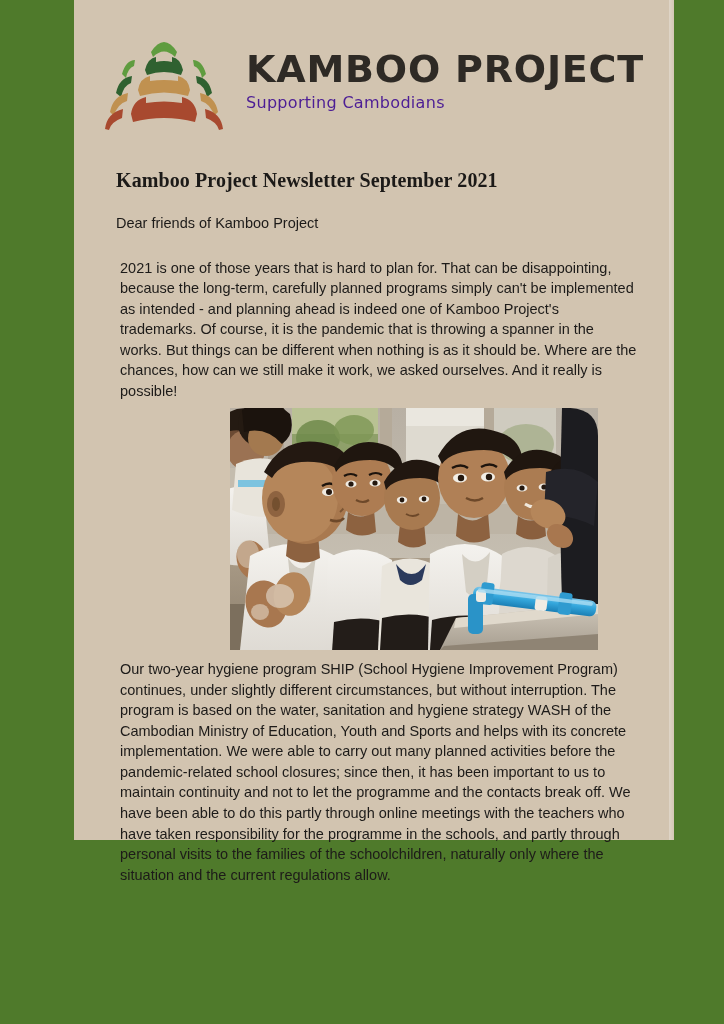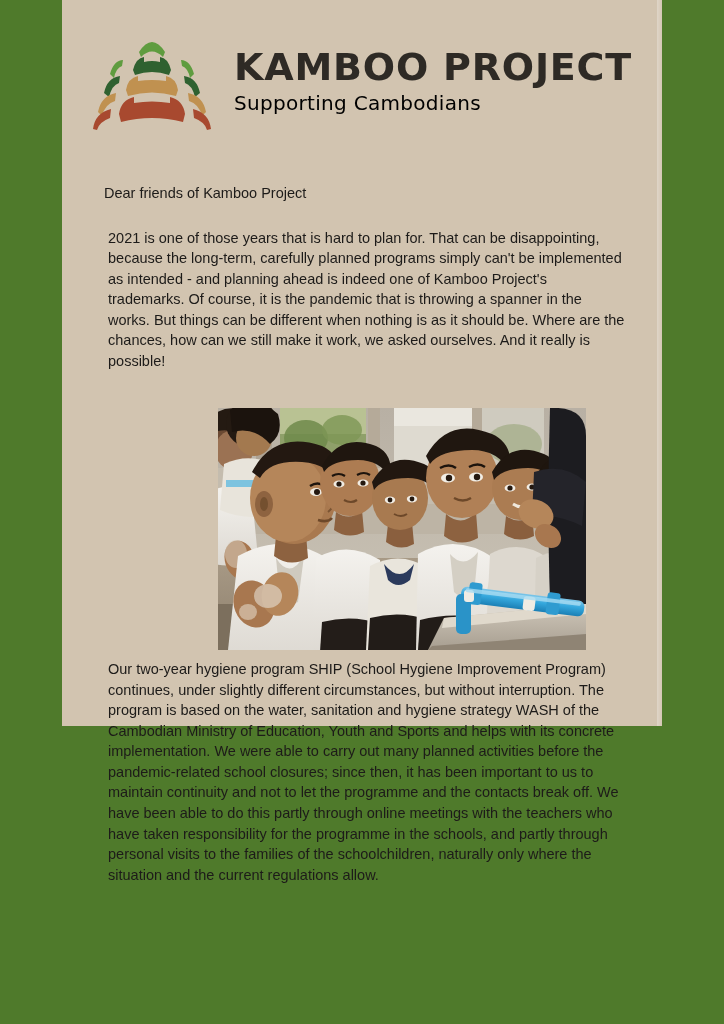--- a/index.html
+++ b/index.html
@@ -18,24 +18,24 @@
   
   #viewport {
     position: absolute;
     inset: 0;
     width: 724px;
     height: 1024px;
     background: #4f7a2b;
   }
   #page-sheet {
     position: absolute;
-    left: 62px;
+    left: 74px;
     top: 0;
     width: 600px;
-    height: 726px;
+    height: 840px;
     background: #d2c4b0;
     box-sizing: border-box;
     padding-left: 24px;
   }
   #page-edge-right {
     position: absolute;
     right: 0;
     top: 0;
     width: 5px;
     height: 100%;
@@ -72,24 +72,24 @@
     font-family: "DejaVu Sans", sans-serif;
     font-size: 38px;
     font-weight: 700;
     letter-spacing: 0.8px;
     color: #2e2a25;
     line-height: 1.02;
     white-space: nowrap;
   }
   #brand-tagline {
     font-family: "DejaVu Sans", sans-serif;
-    font-size: 20px;
+    font-size: 16px;
     font-weight: 400;
     letter-spacing: 0.3px;
-    color: #000000;
+    color: #4c1d95;
     line-height: 1.05;
     margin-top: 7px;
     white-space: nowrap;
   }
 
   
   #article {
     position: absolute;
     left: 42px;
     top: 168px;
@@ -170,20 +170,21 @@
       </svg>
 
       <div id="logo-wordmark">
         <div id="brand-name">KAMBOO PROJECT</div>
         <div id="brand-tagline">Supporting Cambodians</div>
       </div>
 
     </div>
 
     <div id="article">
+      <h1 id="newsletter-title">Kamboo Project Newsletter September 2021</h1>
       <p class="salutation">Dear friends of Kamboo Project</p>
       <p class="body-copy">2021 is one of those years that is hard to plan for. That can be disappointing, because the long-term, carefully planned programs simply can't be implemented as intended - and planning ahead is indeed one of Kamboo Project's trademarks. Of course, it is the pandemic that is throwing a spanner in the works. But things can be different when nothing is as it should be. Where are the chances, how can we still make it work, we asked ourselves. And it really is possible!</p>
     </div>
 
     <figure id="photo-figure">
       <svg id="photo-canvas" viewBox="0 0 368 242" preserveAspectRatio="none">
         <defs>
           <clipPath id="frameClip">
               <rect x="0" y="0" width="368" height="242"></rect>
             </clipPath>

